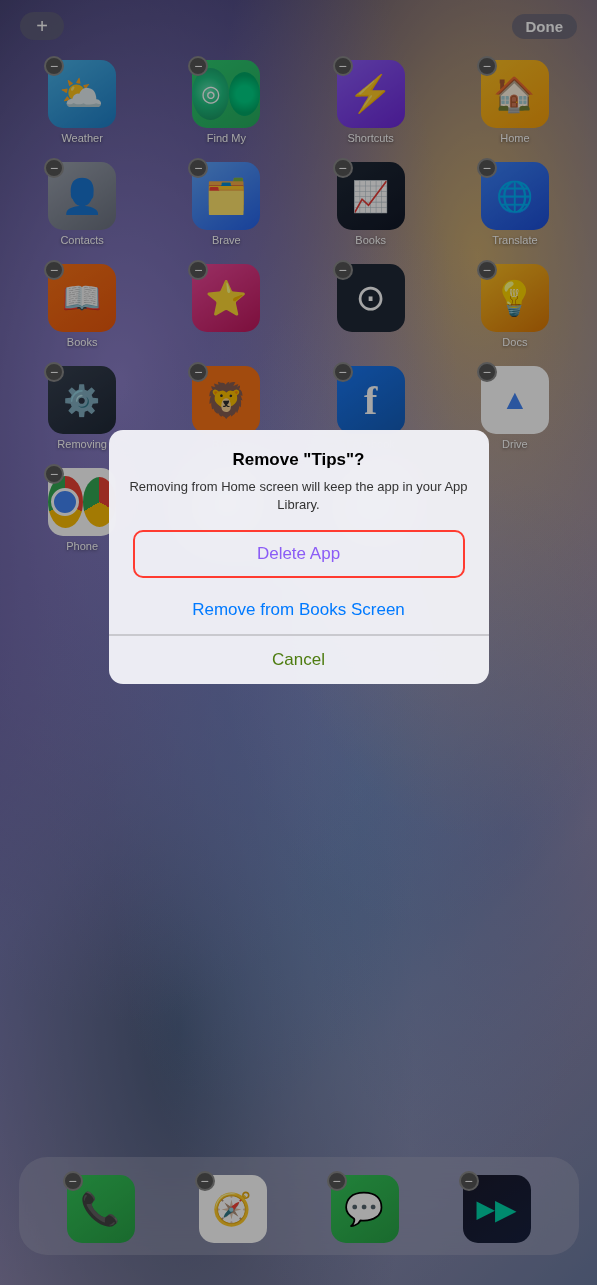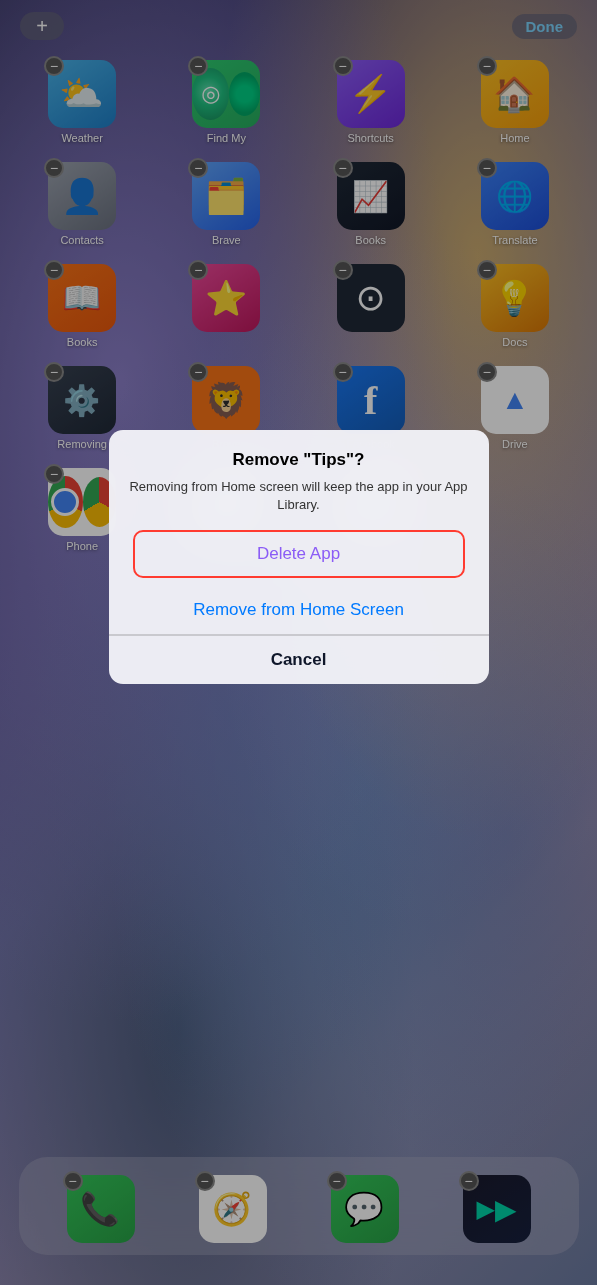--- a/index.html
+++ b/index.html
@@ -61,21 +61,21 @@
       font-size: 20px;
       font-weight: 300;
       cursor: pointer;
       backdrop-filter: blur(8px);
     }
 
     .done-button {
       background: rgba(100,100,120,0.75);
       border-radius: 14px;
       padding: 4px 14px;
-      color: #7dd3fc;
+      color: #ffffff;
       font-size: 15px;
       font-weight: 600;
       cursor: pointer;
       backdrop-filter: blur(8px);
     }
 
     
     .app-grid {
       display: grid;
       grid-template-columns: repeat(4, 1fr);
@@ -432,22 +432,22 @@
       width: calc(100% - 24px);
       padding: 12px;
     }
 
     .btn-remove {
       color: #007aff;
       font-weight: 400;
     }
 
     .btn-cancel {
-      color: #0f172a;
-      font-weight: 700;
+      color: #4d7c0f;
+      font-weight: 400;
       border-bottom: none !important;
     }
 
     
     .dock {
       position: absolute;
       bottom: 30px;
       left: 50%;
       transform: translateX(-50%);
       width: 560px;
@@ -717,19 +717,19 @@
 
   <div class="alert-overlay">
     <div class="alert-dialog">
       <div class="alert-content">
         <div class="alert-title">Remove "Tips"?</div>
         <div class="alert-message">Removing from Home screen will keep the app in your App Library.</div>
       </div>
       <div style="padding: 0 12px;">
         <button class="alert-button btn-delete">Delete App</button>
       </div>
-      <button class="alert-button btn-remove">Remove from Home Screen</button>
+      <button class="alert-button btn-remove">Remove from Books Screen</button>
       <div class="alert-separator"></div>
       <button class="alert-button btn-cancel">Cancel</button>
     </div>
   </div>
 
 </div>
 
 </body></html>

